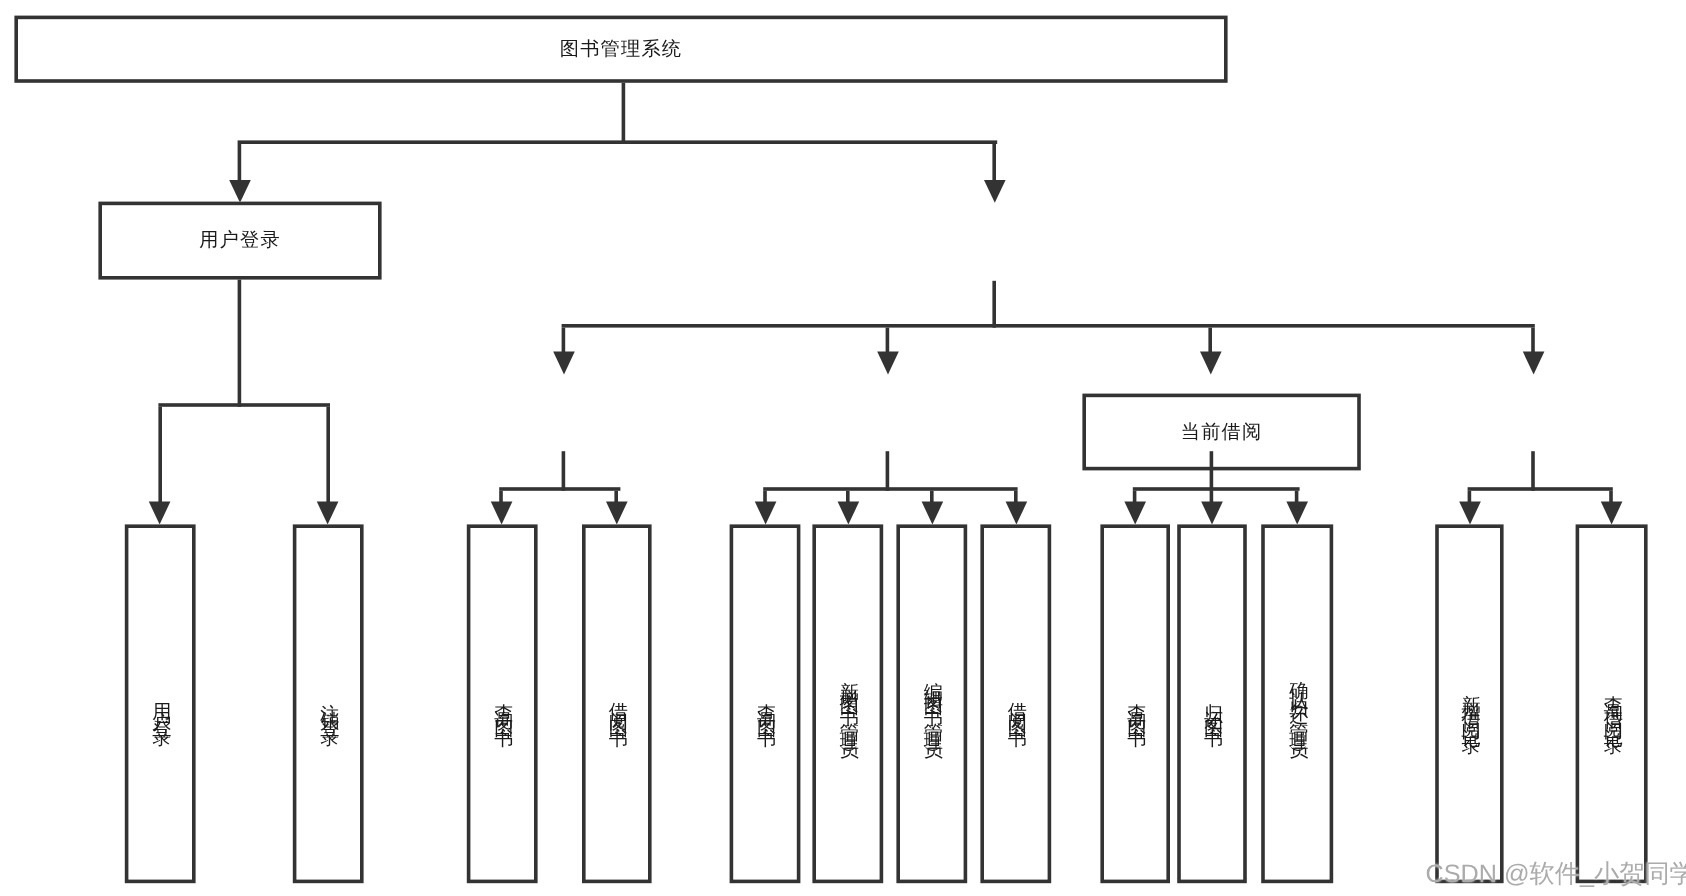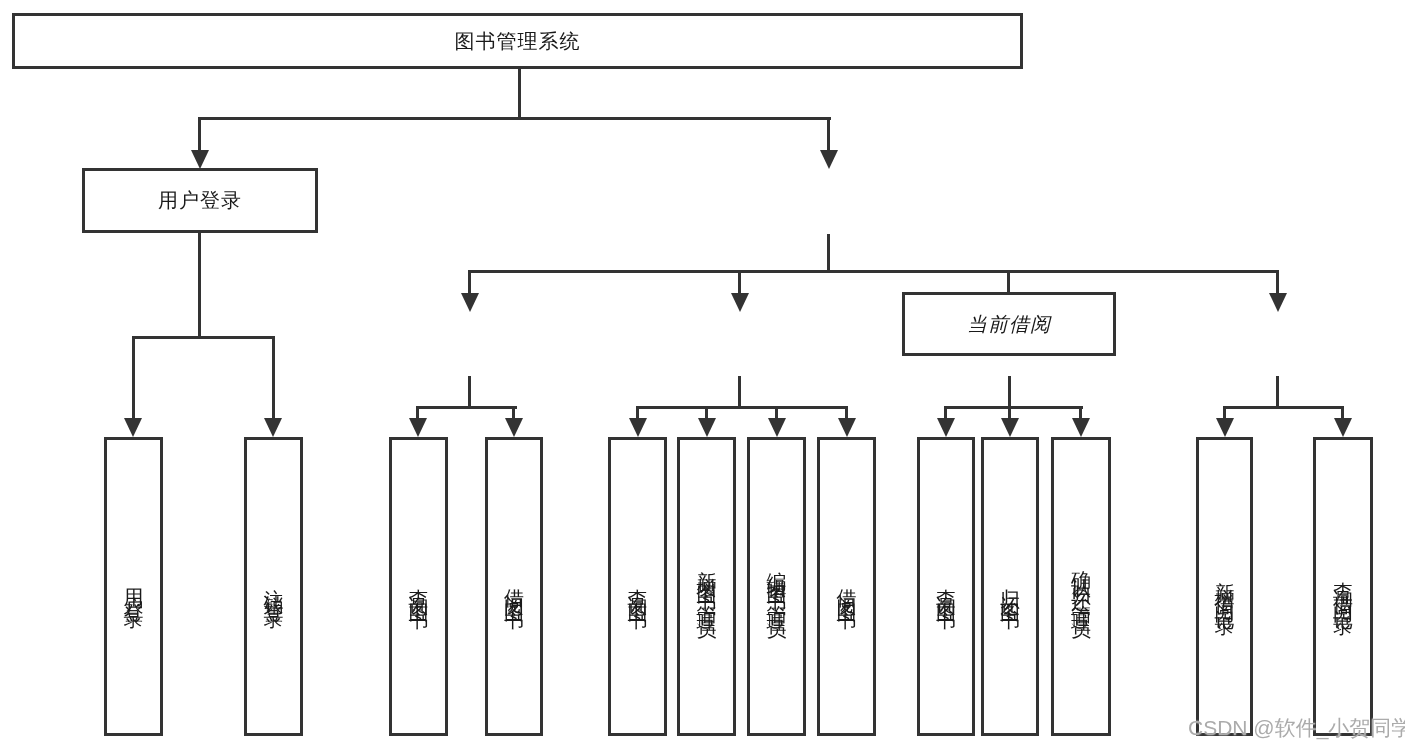--- a/index.html
+++ b/index.html
@@ -3,21 +3,21 @@
 <meta charset="utf-8">
 <style>
   html,body{margin:0;padding:0;background:#ffffff;}
   .canvas{
     position:relative;width:1405px;height:747px;background:#ffffff;
     font-family:"Liberation Sans","DejaVu Sans",sans-serif;color:#1a1a1a;overflow:hidden;
   }
   .box{
     position:absolute;box-sizing:border-box;border:3px solid #333333;background:#ffffff;
     display:flex;align-items:center;justify-content:center;
-    font-size:20px;letter-spacing:1px;text-align:center;
+    font-size:16px;letter-spacing:1px;text-align:center;
   }
   .leaf{top:437px;height:299px;}
   .leaf .vtext{
     writing-mode:vertical-rl;text-orientation:mixed;
     letter-spacing:7px;line-height:1.05;white-space:nowrap;
   }
   .hl,.vl{position:absolute;background:#333333;}
   .hl{height:3px;}
   .vl{width:3px;}
   .arr{
@@ -57,21 +57,21 @@
   <div class="hl" style="left:468px;top:270px;width:811px;"></div>
   <div class="vl" style="left:468px;top:273px;height:21px;"></div>
   <div class="arr" style="left:461px;top:293px;"></div>
   <div class="vl" style="left:738px;top:273px;height:21px;"></div>
   <div class="arr" style="left:731px;top:293px;"></div>
   <div class="vl" style="left:1007px;top:273px;height:21px;"></div>
   <div class="arr" style="left:1000px;top:293px;"></div>
   <div class="vl" style="left:1276px;top:273px;height:21px;"></div>
   <div class="arr" style="left:1269px;top:293px;"></div>
 
-  <div class="box" style="left:902px;top:292px;width:214px;height:64px;font-style:italic;">当前借阅</div>
+  <div class="box" style="left:902px;top:328px;width:232px;height:64px;">当前借阅</div>
 
   <div class="vl" style="left:468px;top:376px;height:33px;"></div>
   <div class="hl" style="left:416px;top:406px;width:101px;"></div>
   <div class="vl" style="left:416px;top:409px;height:10px;"></div>
   <div class="arr" style="left:409px;top:418px;"></div>
   <div class="vl" style="left:512px;top:409px;height:10px;"></div>
   <div class="arr" style="left:505px;top:418px;"></div>
 
   <div class="vl" style="left:738px;top:376px;height:33px;"></div>
   <div class="hl" style="left:636px;top:406px;width:212px;"></div>

